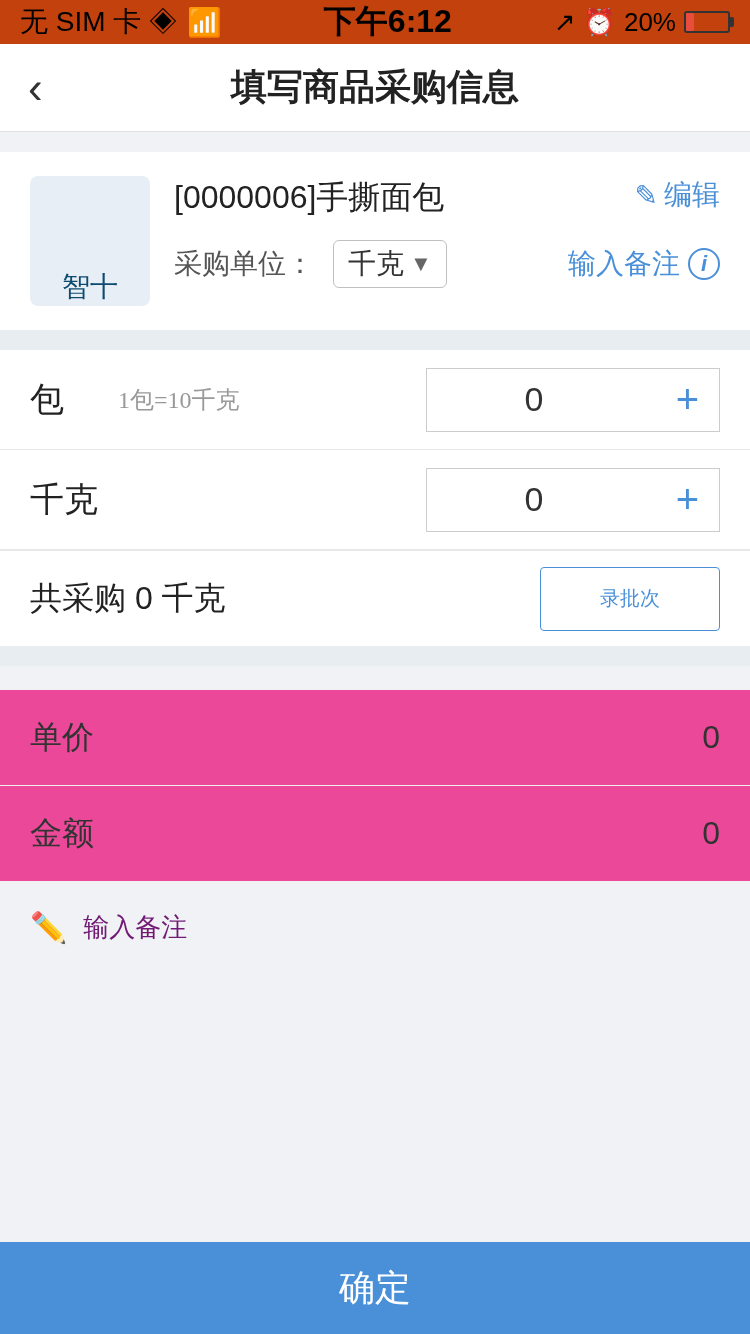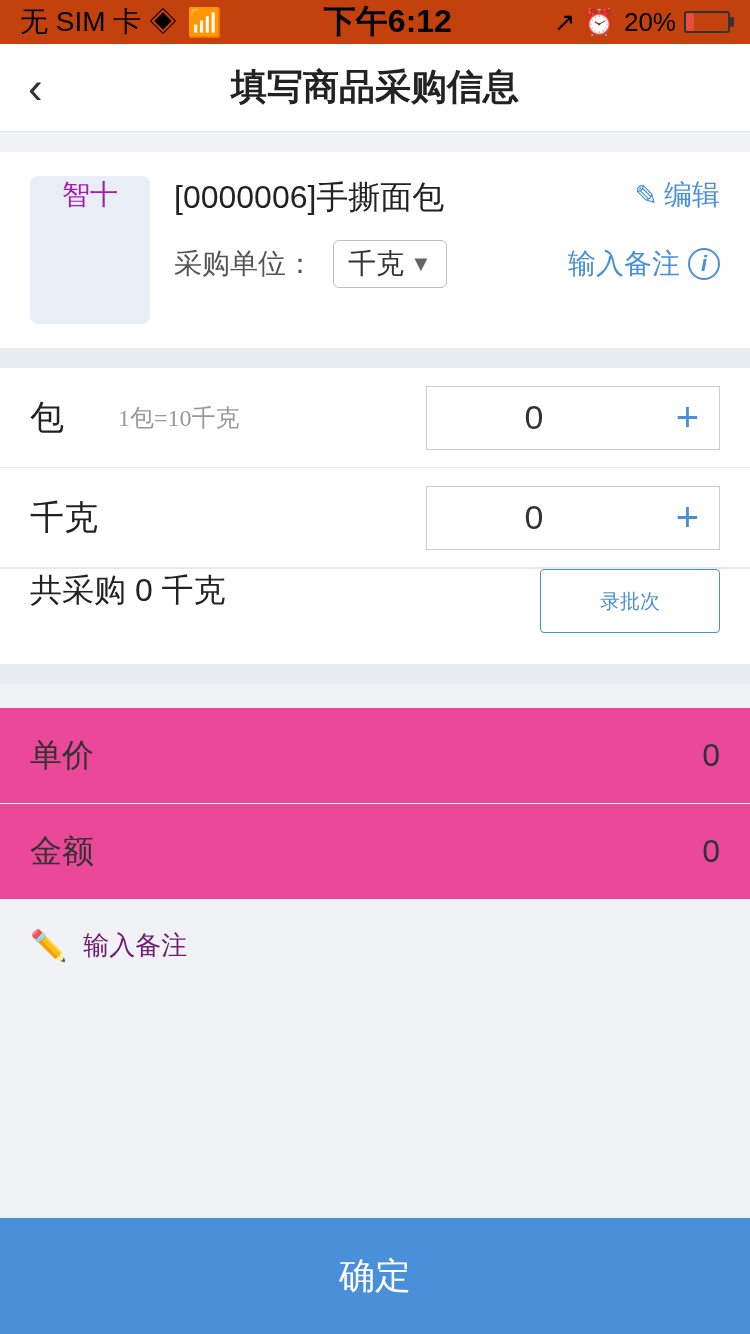--- a/index.html
+++ b/index.html
@@ -67,29 +67,29 @@
     .product-section {
       background: #fff;
       margin-top: 20px;
       padding: 24px 30px;
       display: flex;
       align-items: flex-start;
       gap: 24px;
     }
     .product-thumb {
       width: 120px;
-      height: 148px;
+      height: 130px;
       background: #e8eef5;
       border-radius: 8px;
       display: flex;
-      align-items: flex-start;
+      align-items: flex-end;
       justify-content: center;
       flex-shrink: 0;
       font-size: 28px;
-      color: #a21caf;
+      color: #0c4a6e;
     }
     .product-info {
       flex: 1;
     }
     .product-name-row {
       display: flex;
       justify-content: space-between;
       align-items: flex-start;
       margin-bottom: 20px;
     }
@@ -198,20 +198,21 @@
       align-items: center;
       justify-content: center;
       font-size: 40px;
       color: #4a90d9;
       cursor: pointer;
     }
 
     
     .total-row {
       display: flex;
+      align-items: center;
       padding: 0 30px;
       height: 96px;
       background: #fff;
       border-top: 1px solid #e8e8e8;
     }
     .total-text {
       font-size: 32px;
       color: #222;
     }
     .record-btn {
@@ -275,21 +276,21 @@
       height: 260px;
       background: #f0f2f5;
     }
 
     
     .confirm-btn {
       position: fixed;
       bottom: 0;
       left: 0;
       width: 750px;
-      height: 116px;
+      height: 92px;
       background: #4a90d9;
       display: flex;
       align-items: center;
       justify-content: center;
       font-size: 36px;
       color: #fff;
       font-weight: 500;
       cursor: pointer;
       border: none;
       outline: none;

